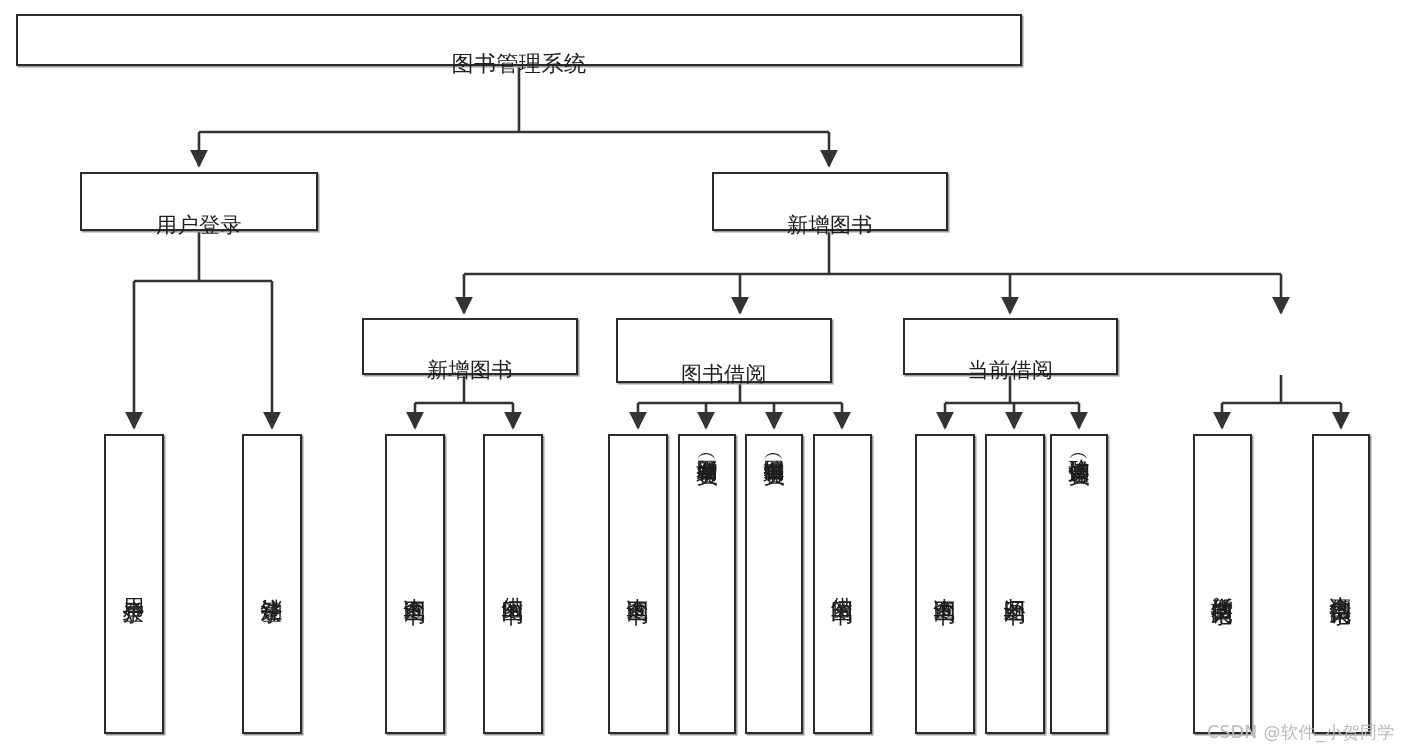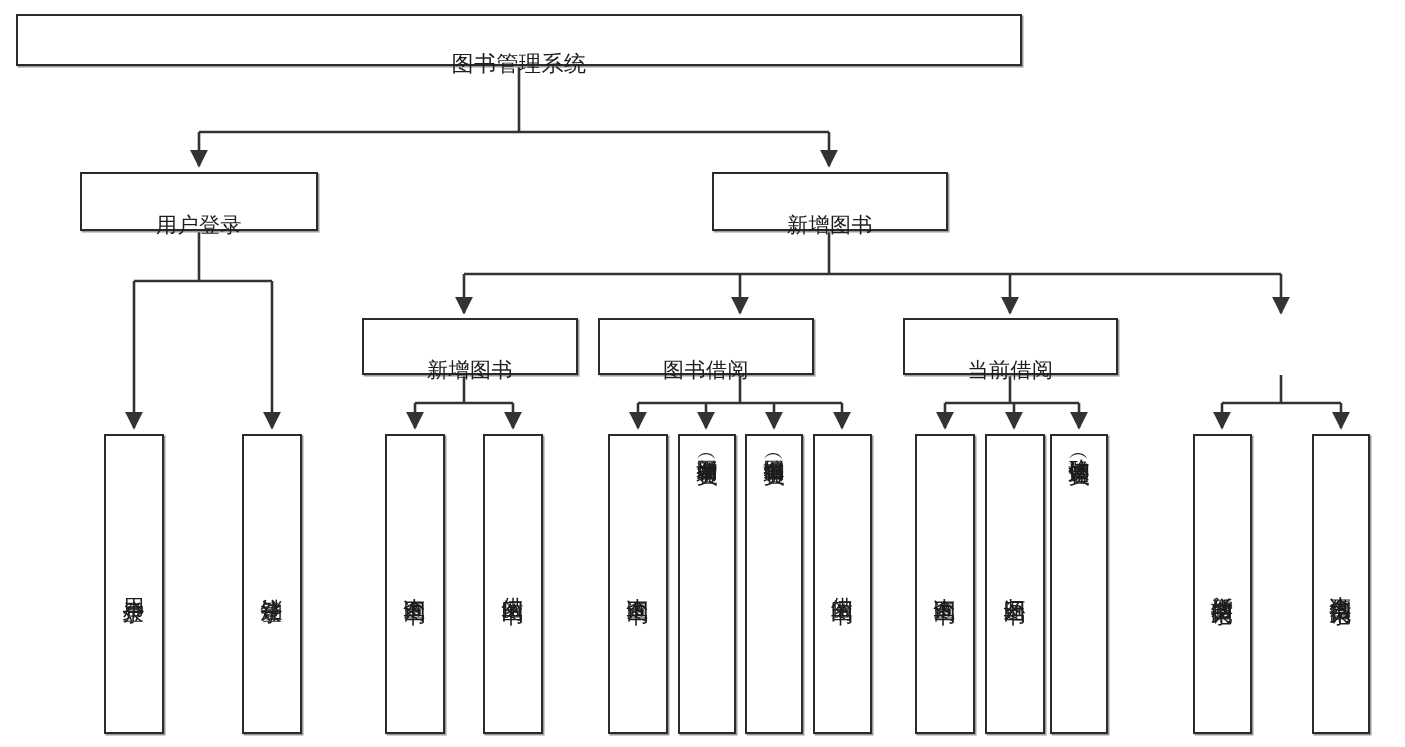--- a/index.html
+++ b/index.html
@@ -144,21 +144,21 @@
   </div>
 
   <div class="node horiz" style="left:712px; top:172px; width:236px; height:59px;">
     <span class="label">新增图书</span>
   </div>
 
   <div class="node horiz" style="left:362px; top:318px; width:216px; height:57px;">
     <span class="label">新增图书</span>
   </div>
 
-  <div class="node horiz" style="left:598px; top:318px; width:216px; height:57px;">
+  <div class="node horiz" style="left:616px; top:318px; width:216px; height:65px;">
     <span class="label">图书借阅</span>
   </div>
 
   <div class="node horiz" style="left:903px; top:318px; width:215px; height:57px;">
     <span class="label">当前借阅</span>
   </div>
 
 
   <div class="node vert center" style="left:104px; top:434px; width:60px; height:300px;">
     <span class="label">用户登录</span>
@@ -205,14 +205,15 @@
   </div>
 
   <div class="node vert center" style="left:1193px; top:434px; width:59px; height:300px;">
     <span class="label">新增借阅记录</span>
   </div>
 
   <div class="node vert center" style="left:1312px; top:434px; width:58px; height:300px;">
     <span class="label">查询借阅记录</span>
   </div>
 
+  <div id="watermark">CSDN @软件_小贺同学</div>
 
 </div>
 
 </body></html>

